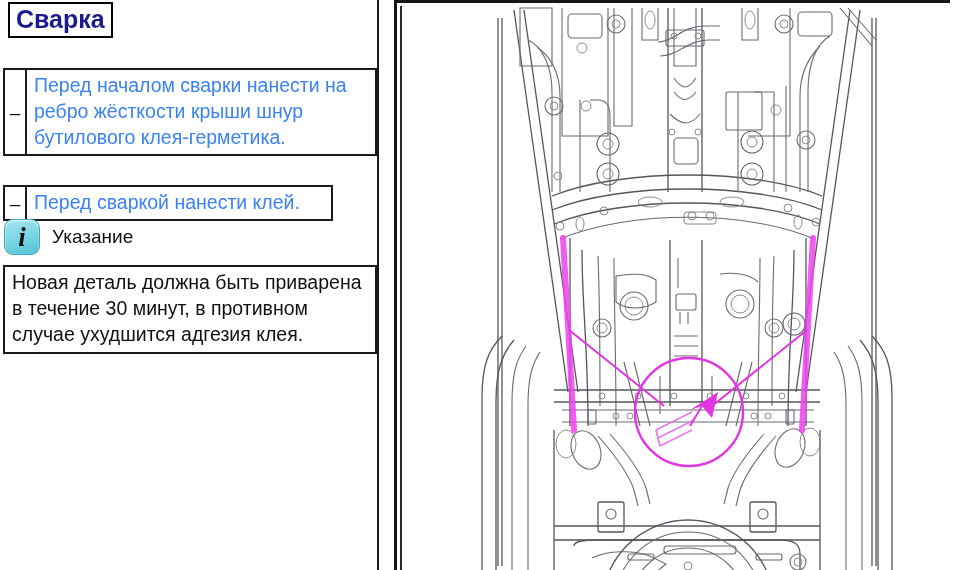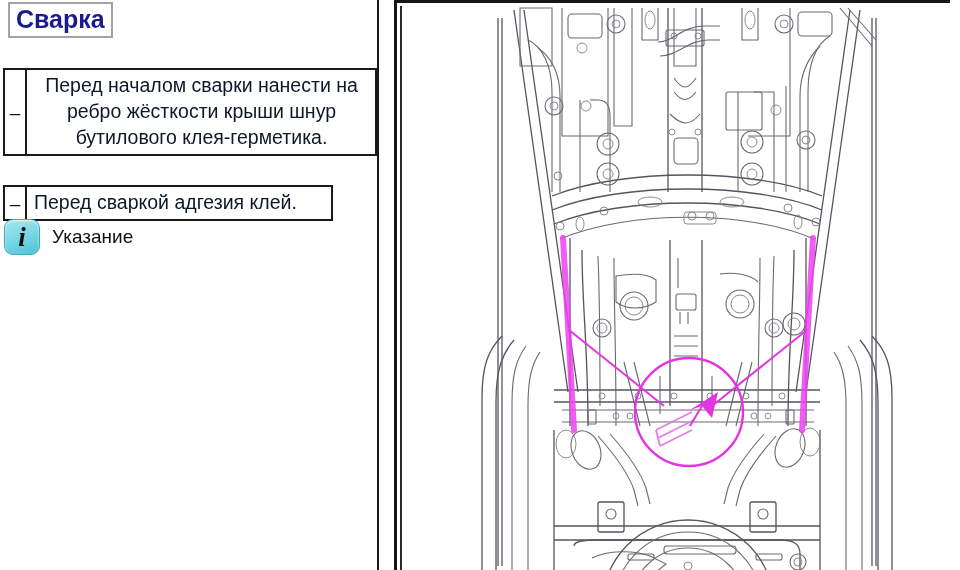--- a/index.html
+++ b/index.html
@@ -28,21 +28,21 @@
     position: absolute;
     left: 377px; top: 0;
     width: 2px; height: 570px;
     background: #1a1a1a;
   }
 
   
   #title-box {
     position: absolute;
     left: 8px; top: 2px;
-    border: 2px solid #a3a3a3;
+    border: 2px solid #000000;
     padding: 1px 6px 3px 6px;
     background: #ffffff;
   }
   #title-text {
     font-size: 25px;
     font-weight: bold;
     color: #1b1b8f;
     line-height: 28px;
     white-space: nowrap;
     letter-spacing: 0px;
@@ -64,22 +64,21 @@
     align-items: center;
     justify-content: center;
     font-size: 19px;
     color: #111;
     line-height: 1;
   }
   .bullet-text {
     padding: 2px 6px 4px 7px;
     font-size: 19.5px;
     line-height: 26px;
-    color: #0f172a;
-    text-align: center;
+    color: #3b82f6;
   }
 
   #bullet-1 { left: 3px; top: 68px; width: 374px; }
   #bullet-2 { left: 3px; top: 185px; width: 330px; }
 
   
   #note-header {
     position: absolute;
     left: 4px; top: 218px;
     width: 370px;
@@ -171,30 +170,33 @@
       <div id="title-text">Сварка</div>
     </div>
 
     <div class="bullet-box" id="bullet-1">
       <div class="bullet-dash">–</div>
       <div class="bullet-text">Перед началом сварки нанести на ребро жёсткости крыши шнур бутилового клея-герметика.</div>
     </div>
 
     <div class="bullet-box" id="bullet-2">
       <div class="bullet-dash">–</div>
-      <div class="bullet-text">Перед сваркой адгезия клей.</div>
+      <div class="bullet-text">Перед сваркой нанести клей.</div>
     </div>
 
     <div id="note-header">
       <div id="info-icon">
         <div class="glyph">i</div>
       </div>
       <div id="note-label">Указание</div>
     </div>
 
+    <div id="note-box">
+      <div id="note-text">Новая деталь должна быть приварена в течение 30 минут, в противном случае ухудшится адгезия клея.</div>
+    </div>
 
     <div id="left-panel-rule"></div>
   </div>
 
   <div id="illus-panel">
     <div id="illus-frame">
       <div id="illus-frame-inner">
 
         <svg id="illus-svg" viewBox="0 0 556 570" preserveAspectRatio="none">
           <defs>

